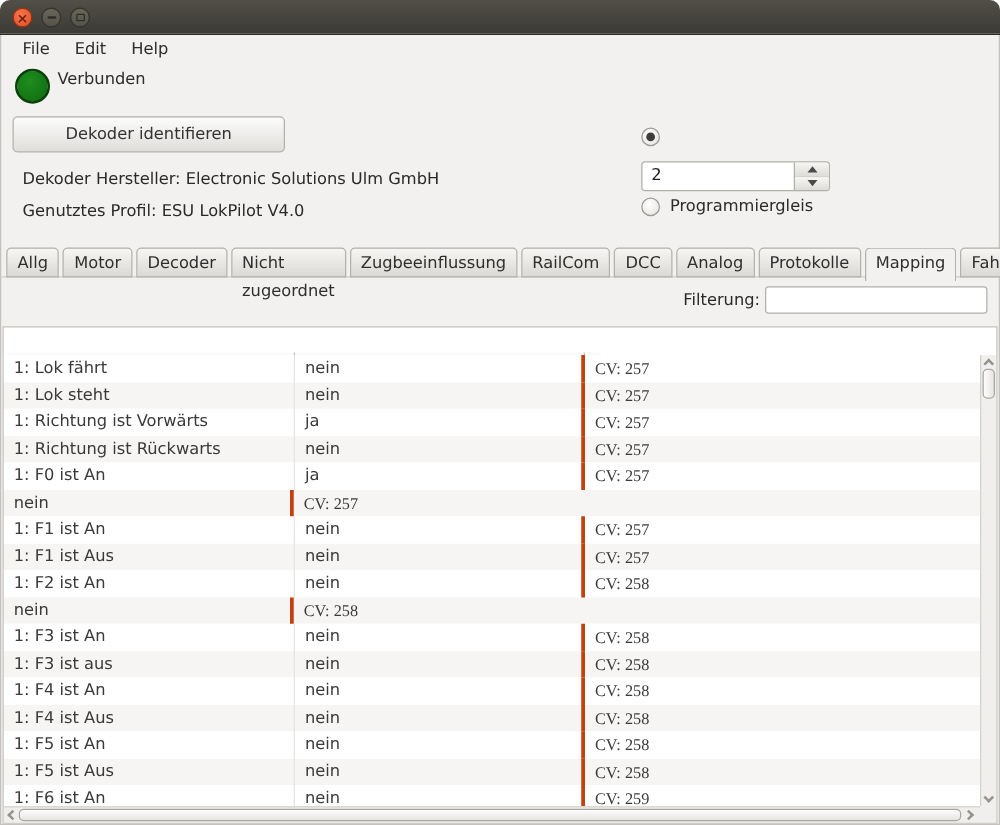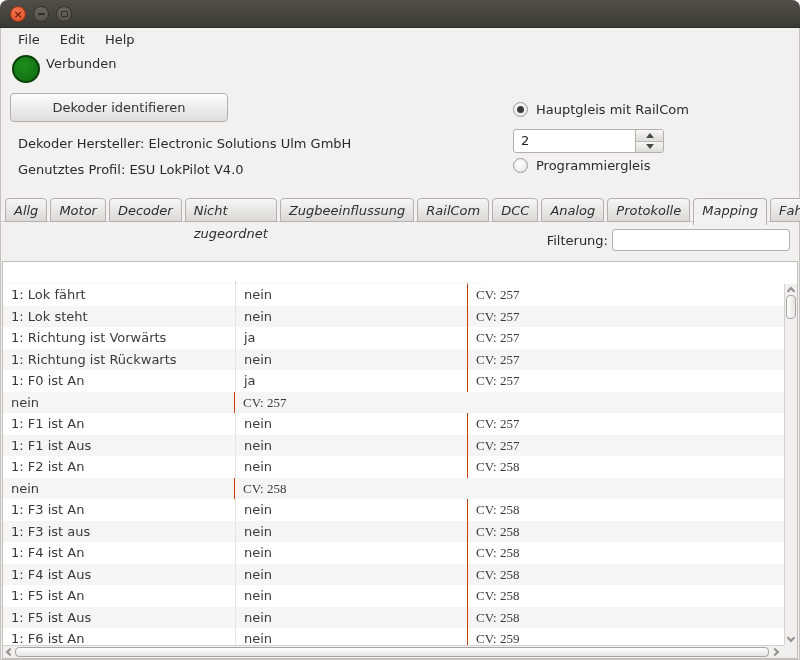--- a/index.html
+++ b/index.html
@@ -64,21 +64,21 @@
   .tri-up { width:0; height:0; border-left:4px solid transparent; border-right:4px solid transparent;
             border-bottom:5px solid #4a4a4a; }
   .tri-dn { width:0; height:0; border-left:4px solid transparent; border-right:4px solid transparent;
             border-top:5px solid #4a4a4a; }
 
   
   .tab-line { position:absolute; left:0; top:221px; width:800px; height:1px; background:#cfccc7; }
   .tabbar { position:absolute; left:5px; top:198px; height:29px; display:flex; align-items:flex-start; }
   .tab { height:24px; margin-right:3px; padding:0 8px; font-size:13px; color:#2f2f2f;
          line-height:23px; background:linear-gradient(#f7f6f4,#dbd9d5);
-         border:1px solid #b4b1ac; border-radius:4px 4px 0 0; position:relative; z-index:1;font-style:italic; }
+         border:1px solid #b4b1ac; border-radius:4px 4px 0 0; position:relative; z-index:1; }
   .tab.active { background:#f2f1f0; height:27px; border-bottom:none; z-index:3; }
 
   
   #read-btn { position:absolute; left:5px; top:229px; height:24px; padding:0 10px;
               line-height:22px; border:1px solid #5f9ecb; box-shadow:0 0 0 2px #9ec9e6;
               border-radius:4px; }
   #filter-label { position:absolute; left:540px; top:233px; width:68px; text-align:right; }
   #filter-input { position:absolute; left:612px; top:229px; width:178px; height:22px;
                   background:#fff; border:1px solid #b3b0ab; border-radius:3px;
                   font-size:13px; padding:0 5px; outline:none; }
@@ -91,21 +91,21 @@
         border-bottom:1px solid #c4c1bc; font-size:13px; font-weight:bold; color:#1e1e1e;
         text-align:center; line-height:21px; }
   .th.c0 { width:233px; } .th.c1 { width:232px; } .th.c2 { width:316px; }
   .th.cap { width:13px; border-right:none; }
   #tbody { position:absolute; left:0; top:22px; width:781px; height:361px; overflow:hidden; }
   .trow { display:flex; width:100%; height:21.5px; background:#ffffff; }
   .trow.odd { background:#f6f5f3; }
   .tcell { font-size:13px; color:#3a3a3a; line-height:21px; padding-left:8px;
            white-space:nowrap; overflow:hidden; }
   .tcell.c0 { width:233px; border-right:1px solid #e6e4e1; }
-  .tcell.c1 { width:232px; border-right:1px solid #c2410c; }
+  .tcell.c1 { width:232px; border-right:3px solid #c2410c; }
   .tcell.c2 { width:316px;font-family:Liberation Serif, serif; }
 
   
   .chev { display:inline-block; width:6px; height:6px;
           border-left:2px solid #96938e; border-top:2px solid #96938e; }
   #vscroll { position:absolute; left:781px; top:22px; width:13px; height:361px;
              background:#f0efed; border-left:1px solid #d5d2ce; }
   #vscroll .chev-up { position:absolute; left:3px; top:4px; transform:rotate(45deg); }
   #vscroll .chev-dn { position:absolute; left:3px; bottom:4px; transform:rotate(225deg); }
   #vthumb { position:absolute; left:1px; top:11px; width:10px; height:24px;
@@ -146,21 +146,20 @@
 
   <div class="btn" id="identify-btn">Dekoder identifieren</div>
 
   <div class="lbl" id="manufacturer">Dekoder Hersteller: Electronic Solutions Ulm GmbH</div>
   <div class="lbl" id="profile">Genutztes Profil: ESU LokPilot V4.0</div>
 
   <div class="radio-row" id="radio-main">
     <div class="radio checked">
         <div class="dot"></div>
       </div>
-    <span class="rlabel">Hauptgleis mit RailCom</span>
   </div>
 
   <div id="spinner">
     <div class="val">2</div>
     <div class="arrows">
       <div class="sp-btn sp-up">
           <div class="tri-up"></div>
         </div>
       <div class="sp-btn sp-dn">
           <div class="tri-dn"></div>

